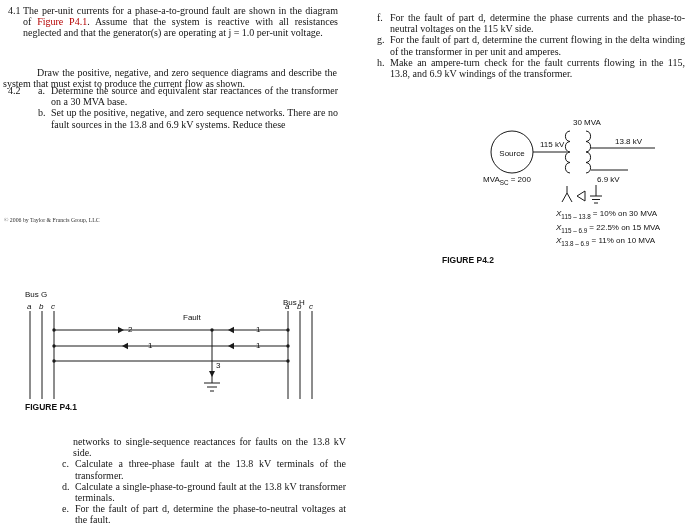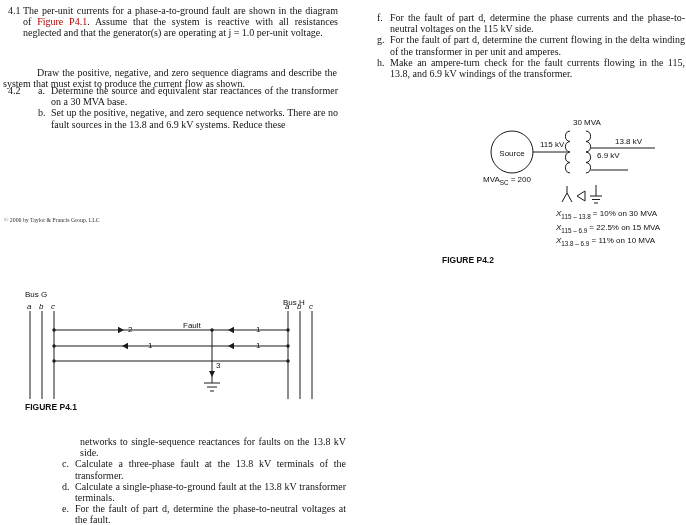--- a/index.html
+++ b/index.html
@@ -132,48 +132,48 @@
     <div class="item">
       <span class="lbl">h.</span>
       <span class="txt">Make an ampere-turn check for the fault currents flowing in the 115, 13.8, and 6.9 kV windings of the transformer.</span>
     </div>
   </div>
 
   <div class="flab" style="left:573px;top:117px">30 MVA</div>
   <div class="flab center" style="left:497px;top:148px;width:30px">Source</div>
   <div class="flab" style="left:540px;top:139px">115 kV</div>
   <div class="flab" style="left:615px;top:136px">13.8 kV</div>
-  <div class="flab" style="left:597px;top:150px">6.9 kV</div>
+  <div class="flab" style="left:597px;top:174px">6.9 kV</div>
   <div class="flab" style="left:483px;top:174px"><span>MVA</span><sub>SC</sub><span> = 200</span></div>
 
   <div class="flab" style="left:556px;top:208px">
     <div class="rx"><i>X</i><sub>115 – 13.8</sub><span> = 10% on 30 MVA</span></div>
     <div class="rx"><i>X</i><sub>115 – 6.9</sub><span> = 22.5% on 15 MVA</span></div>
     <div class="rx"><i>X</i><sub>13.8 – 6.9</sub><span> = 11% on 10 MVA</span></div>
   </div>
   <div class="fcap" style="left:442px;top:255px">FIGURE P4.2</div>
 
   <div class="flab" style="left:25px;top:289px">Bus G</div>
   <div class="flab ph" style="left:27px;top:301px">a</div>
   <div class="flab ph" style="left:39px;top:301px">b</div>
   <div class="flab ph" style="left:51px;top:301px">c</div>
   <div class="flab" style="left:283px;top:297px">Bus H</div>
   <div class="flab ph" style="left:285px;top:301px">a</div>
   <div class="flab ph" style="left:297px;top:301px">b</div>
   <div class="flab ph" style="left:309px;top:301px">c</div>
-  <div class="flab" style="left:183px;top:320px">Fault</div>
+  <div class="flab" style="left:183px;top:312px">Fault</div>
   <div class="flab" style="left:128px;top:324px">2</div>
   <div class="flab" style="left:148px;top:340px">1</div>
   <div class="flab" style="left:256px;top:324px">1</div>
   <div class="flab" style="left:256px;top:340px">1</div>
   <div class="flab" style="left:216px;top:360px">3</div>
   <div class="fcap" style="left:25px;top:402px">FIGURE P4.1</div>
 
   <div class="abs" style="left:62px;top:436px;width:284px">
-    <div style="margin-left:18px;text-align:justify">networks to single-sequence reactances for faults on the 13.8 kV side.</div>
+    <div style="margin-left:11px;text-align:justify">networks to single-sequence reactances for faults on the 13.8 kV side.</div>
     <div class="item">
       <span class="lbl">c.</span>
       <span class="txt">Calculate a three-phase fault at the 13.8 kV terminals of the transformer.</span>
     </div>
     <div class="item">
       <span class="lbl">d.</span>
       <span class="txt">Calculate a single-phase-to-ground fault at the 13.8 kV transformer terminals.</span>
     </div>
     <div class="item">
       <span class="lbl">e.</span>

